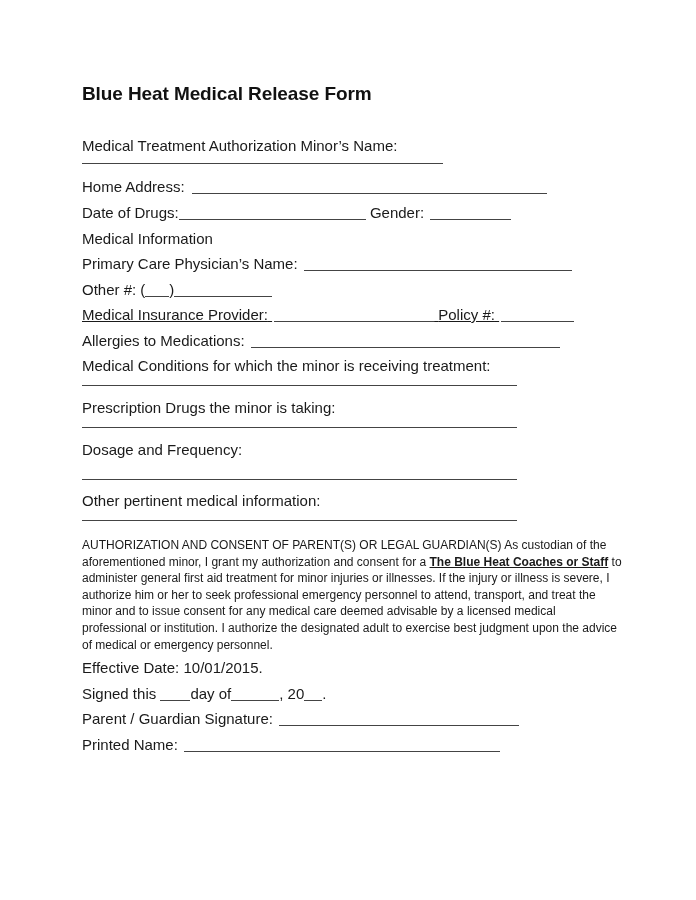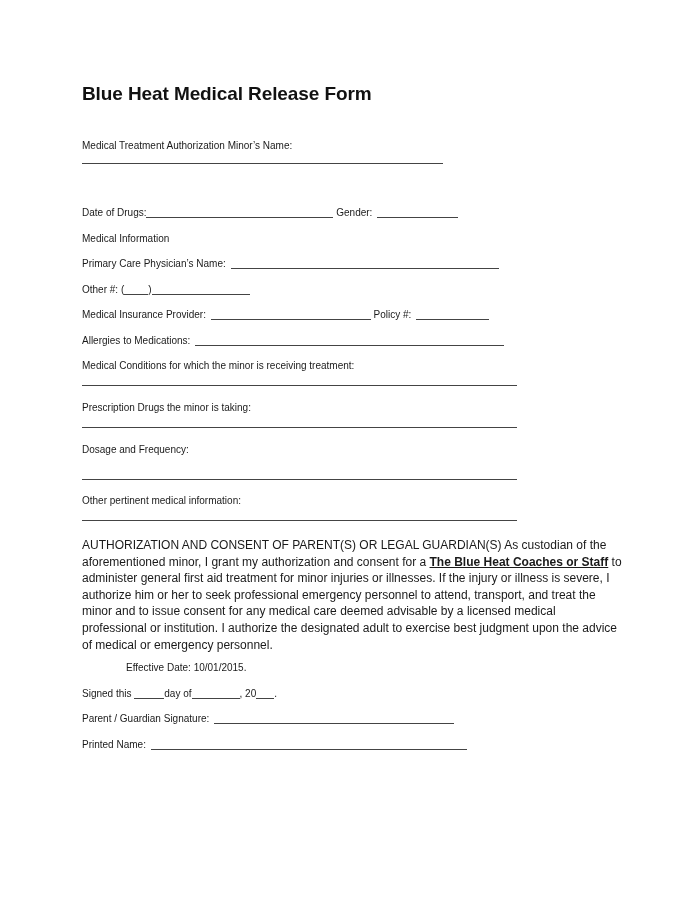--- a/index.html
+++ b/index.html
@@ -27,21 +27,21 @@
       top: 83px;
       font-size: 19px;
       font-weight: bold;
       color: #111;
       letter-spacing: -0.1px;
       white-space: nowrap;
     }
     .line {
       position: absolute;
       left: 82px;
-      font-size: 10px;
+      font-size: 15px;
       line-height: 14px;
       white-space: nowrap;
       color: #1a1a1a;
     }
     .blank {
       display: inline-block;
       border-bottom: 1px solid #444;
       height: 11px;
       vertical-align: baseline;
       margin-bottom: -2px;
@@ -69,39 +69,43 @@
 </head>
 <body>
 
 <div class="page">
 
   <div class="title">Blue Heat Medical Release Form</div>
 
   <div class="line" style="top:139px;">Medical Treatment Authorization Minor’s Name:</div>
   <div class="rule" style="top:163px; width:361px;"></div>
 
+  <div class="line" style="top:180px;">
+    <span>Home Address:</span>
+    <span class="blank" style="width:355px; margin-left:3px;"></span>
+  </div>
 
   <div class="line" style="top:206px;">
     <span>Date of Drugs:</span><span class="blank" style="width:187px;"></span>
     <span>Gender:</span>
     <span class="blank" style="width:81px; margin-left:2px;"></span>
   </div>
 
   <div class="line" style="top:232px;">Medical Information</div>
 
   <div class="line" style="top:257px;">
     <span>Primary Care Physician’s Name:</span>
     <span class="blank" style="width:268px; margin-left:2px;"></span>
   </div>
 
   <div class="line" style="top:283px;">
     <span>Other #: (</span><span class="blank" style="width:24px;"></span><span>)</span><span class="blank" style="width:98px;"></span>
   </div>
 
-  <div class="line" style="top:308px;">
+  <div class="line" style="top:308px;text-decoration:underline;">
     <span>Medical Insurance Provider:</span>
     <span class="blank" style="width:160px; margin-left:2px;"></span>
     <span>Policy #:</span>
     <span class="blank" style="width:73px; margin-left:2px;"></span>
   </div>
 
   <div class="line" style="top:334px;text-align:center;">
     <span>Allergies to Medications:</span>
     <span class="blank" style="width:309px; margin-left:2px;"></span>
   </div>
@@ -113,21 +117,21 @@
   <div class="rule" style="top:427px; width:435px;"></div>
 
   <div class="line" style="top:443px;">Dosage and Frequency:</div>
   <div class="rule" style="top:479px; width:435px;"></div>
 
   <div class="line" style="top:494px;">Other pertinent medical information:</div>
   <div class="rule" style="top:520px; width:435px;"></div>
 
   <div class="para"><span>AUTHORIZATION AND CONSENT OF PARENT(S) OR LEGAL GUARDIAN(S) As custodian of the aforementioned minor, I grant my authorization and consent for a </span><span class="bold-u">The Blue Heat Coaches or Staff</span><span> to administer general first aid treatment for minor injuries or illnesses. If the injury or illness is severe, I authorize him or her to seek professional emergency personnel to attend, transport, and treat the minor and to issue consent for any medical care deemed advisable by a licensed medical professional or institution. I authorize the designated adult to exercise best judgment upon the advice of medical or emergency personnel.</span></div>
 
-  <div class="line" style="top:661px;margin-left:44px;">Effective Date: 10/01/2015.</div>
+  <div class="line" style="top:661px;">Effective Date: 10/01/2015.</div>
 
   <div class="line" style="top:687px;">
     <span>Signed this </span><span class="blank" style="width:30px;"></span><span>day of</span><span class="blank" style="width:48px;"></span><span>, 20</span><span class="blank" style="width:18px;"></span><span>.</span>
   </div>
 
   <div class="line" style="top:712px;">
     <span>Parent / Guardian Signature:</span>
     <span class="blank" style="width:240px; margin-left:2px;"></span>
   </div>
 

